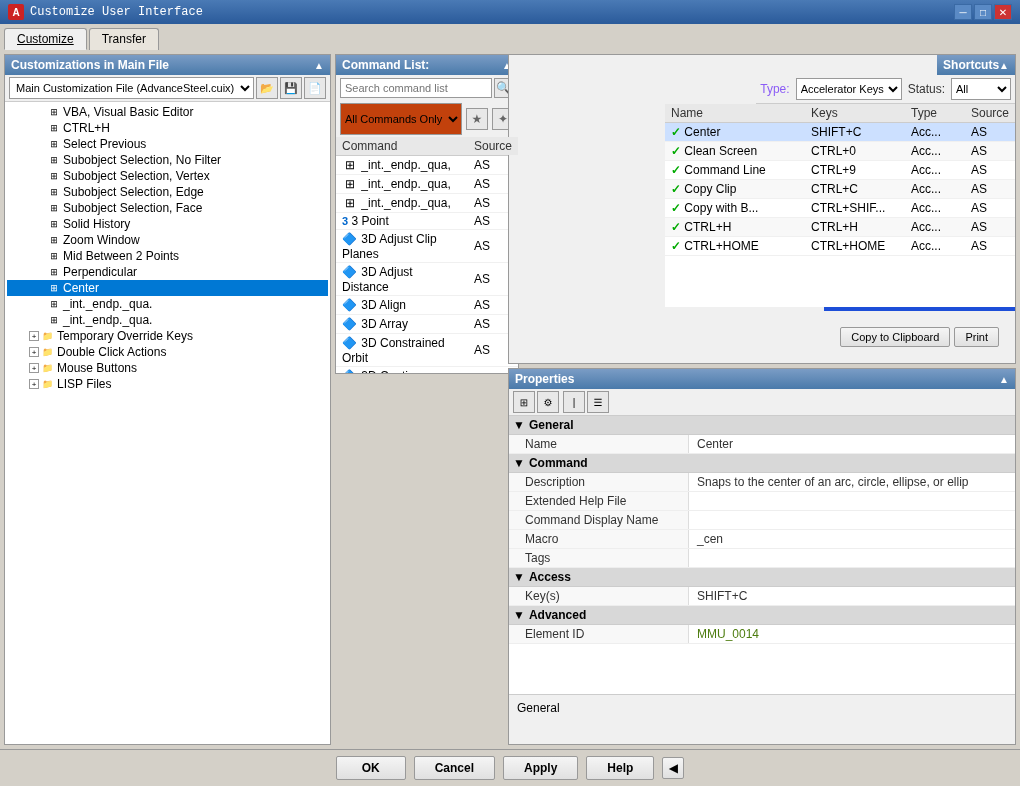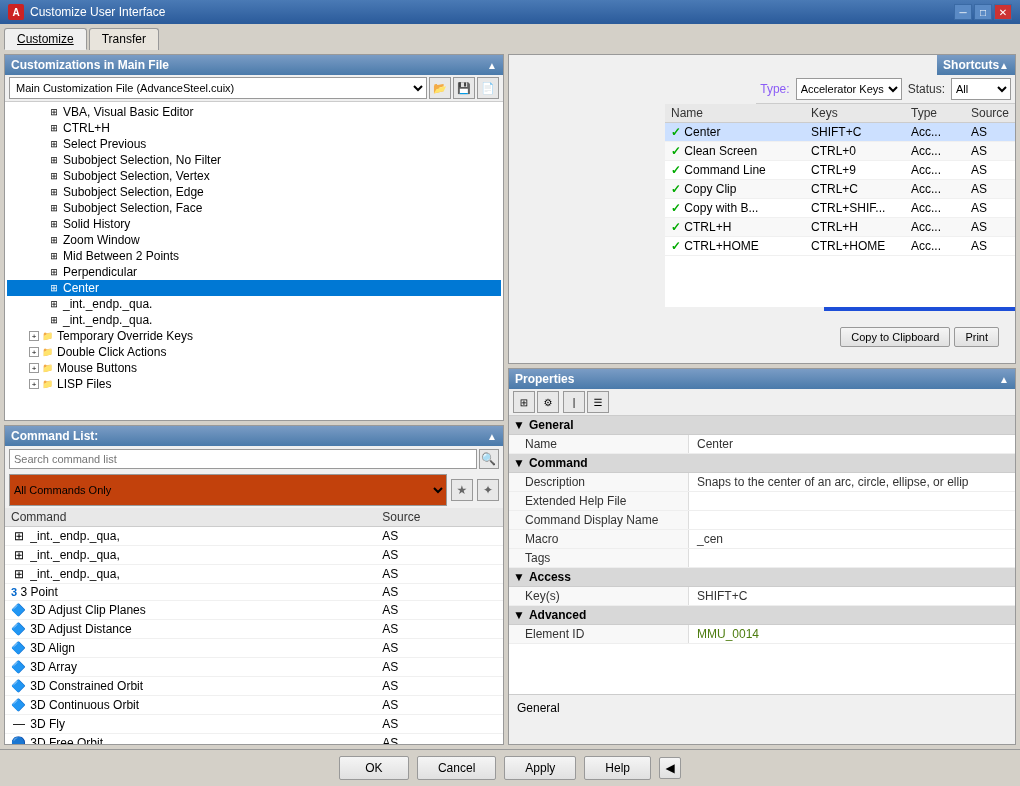--- a/index.html
+++ b/index.html
@@ -8,34 +8,34 @@
     .title-bar {
       background: linear-gradient(to bottom, #4a7ab5, #2a5a9a);
       color: white;
       height: 24px;
       display: flex;
       align-items: center;
       padding: 0 8px;
       gap: 6px;
     }
     .title-bar-icon { width: 16px; height: 16px; background: #cc2222; border-radius: 2px; display: flex; align-items: center; justify-content: center; color: white; font-weight: bold; font-size: 10px; flex-shrink: 0; }
-    .title-bar-text { flex: 1; font-size: 12px; }
+    .title-bar-text { flex: 1; font-size: 12px; font-family: Liberation Mono, monospace; }
     .title-bar-controls { display: flex; gap: 2px; }
     .title-btn { width: 18px; height: 16px; background: #5a8ac5; border: 1px solid #3a6aa5; color: white; font-size: 10px; display: flex; align-items: center; justify-content: center; cursor: pointer; }
     .title-btn.close { background: #cc3333; }
 
     .main-container { display: flex; flex-direction: column; height: calc(786px - 24px); background: #d4d0c8; }
 
     .tabs-row { display: flex; padding: 4px 4px 0 4px; gap: 2px; background: #d4d0c8; }
     .tab { padding: 3px 12px; border: 1px solid #999; border-bottom: none; background: #e8e4dc; cursor: pointer; font-size: 12px; border-radius: 3px 3px 0 0; }
     .tab.active { background: #f0f0f0; border-bottom: 1px solid #f0f0f0; z-index: 1; text-decoration: underline; }
 
     .content-area { display: flex; flex: 1; gap: 4px; padding: 4px; overflow: hidden; }
 
-    .left-panel { width: 500px; display: flex; flex-direction: column; gap: 4px; }
+    .left-panel { width: 500px; display: flex; flex-direction: row; gap: 4px; }
     .right-panel { flex: 1; display: flex; flex-direction: column; gap: 4px; }
 
     .panel { background: #f0f0f0; border: 1px solid #999; display: flex; flex-direction: column; }
     .panel-header { background: linear-gradient(to bottom, #7a9cc5, #4a7aaa); color: white; padding: 3px 6px; font-size: 12px; font-weight: bold; display: flex; align-items: center; justify-content: space-between; }
     .panel-header-icon { color: white; font-size: 10px; cursor: pointer; }
 
     .customizations-panel { flex: 1; min-height: 0; }
     .command-panel { height: 320px; }
     .shortcuts-panel { height: 310px; align-items: flex-end; }
     .properties-panel { flex: 1; min-height: 0; }
@@ -90,21 +90,21 @@
     .prop-group-header { background: #d8d8d8; padding: 2px 4px; font-weight: bold; font-size: 11px; display: flex; align-items: center; gap: 4px; border-bottom: 1px solid #ccc; }
     .prop-row { display: flex; border-bottom: 1px solid #eee; }
     .prop-name { width: 180px; padding: 2px 8px 2px 16px; color: #333; flex-shrink: 0; border-right: 1px solid #ddd; background: #f8f8f8; }
     .prop-value { flex: 1; padding: 2px 8px; color: #333; }
     .prop-value.muted { color: #4d7c0f; }
 
     .props-description { padding: 6px 8px; border-top: 1px solid #ccc; min-height: 50px; font-size: 11px; }
 
     
     .bottom-bar { display: flex; justify-content: center; align-items: center; gap: 8px; padding: 6px; background: #d4d0c8; border-top: 1px solid #999; }
-    .bottom-btn { padding: 4px 20px; border: 1px solid #999; background: linear-gradient(to bottom, #f5f5f5, #e0e0e0); cursor: pointer; font-size: 12px; border-radius: 2px; min-width: 70px; text-align: center; }
+    .bottom-btn { padding: 4px 20px; border: 1px solid #999; background: linear-gradient(to bottom, #f5f5f5, #e0e0e0); cursor: pointer; font-size: 12px; border-radius: 2px; min-width: 70px; text-align: center; font-weight: bold; }
     .help-btn { min-width: 60px; }
     .nav-btn { width: 22px; height: 22px; border: 1px solid #999; background: linear-gradient(to bottom, #f5f5f5, #e0e0e0); cursor: pointer; display: flex; align-items: center; justify-content: center; border-radius: 2px; }
   </style>
 </head>
 <body>
 
 <div class="title-bar">
   <div class="title-bar-icon">A</div>
   <span class="title-bar-text">Customize User Interface</span>
   <div class="title-bar-controls">

